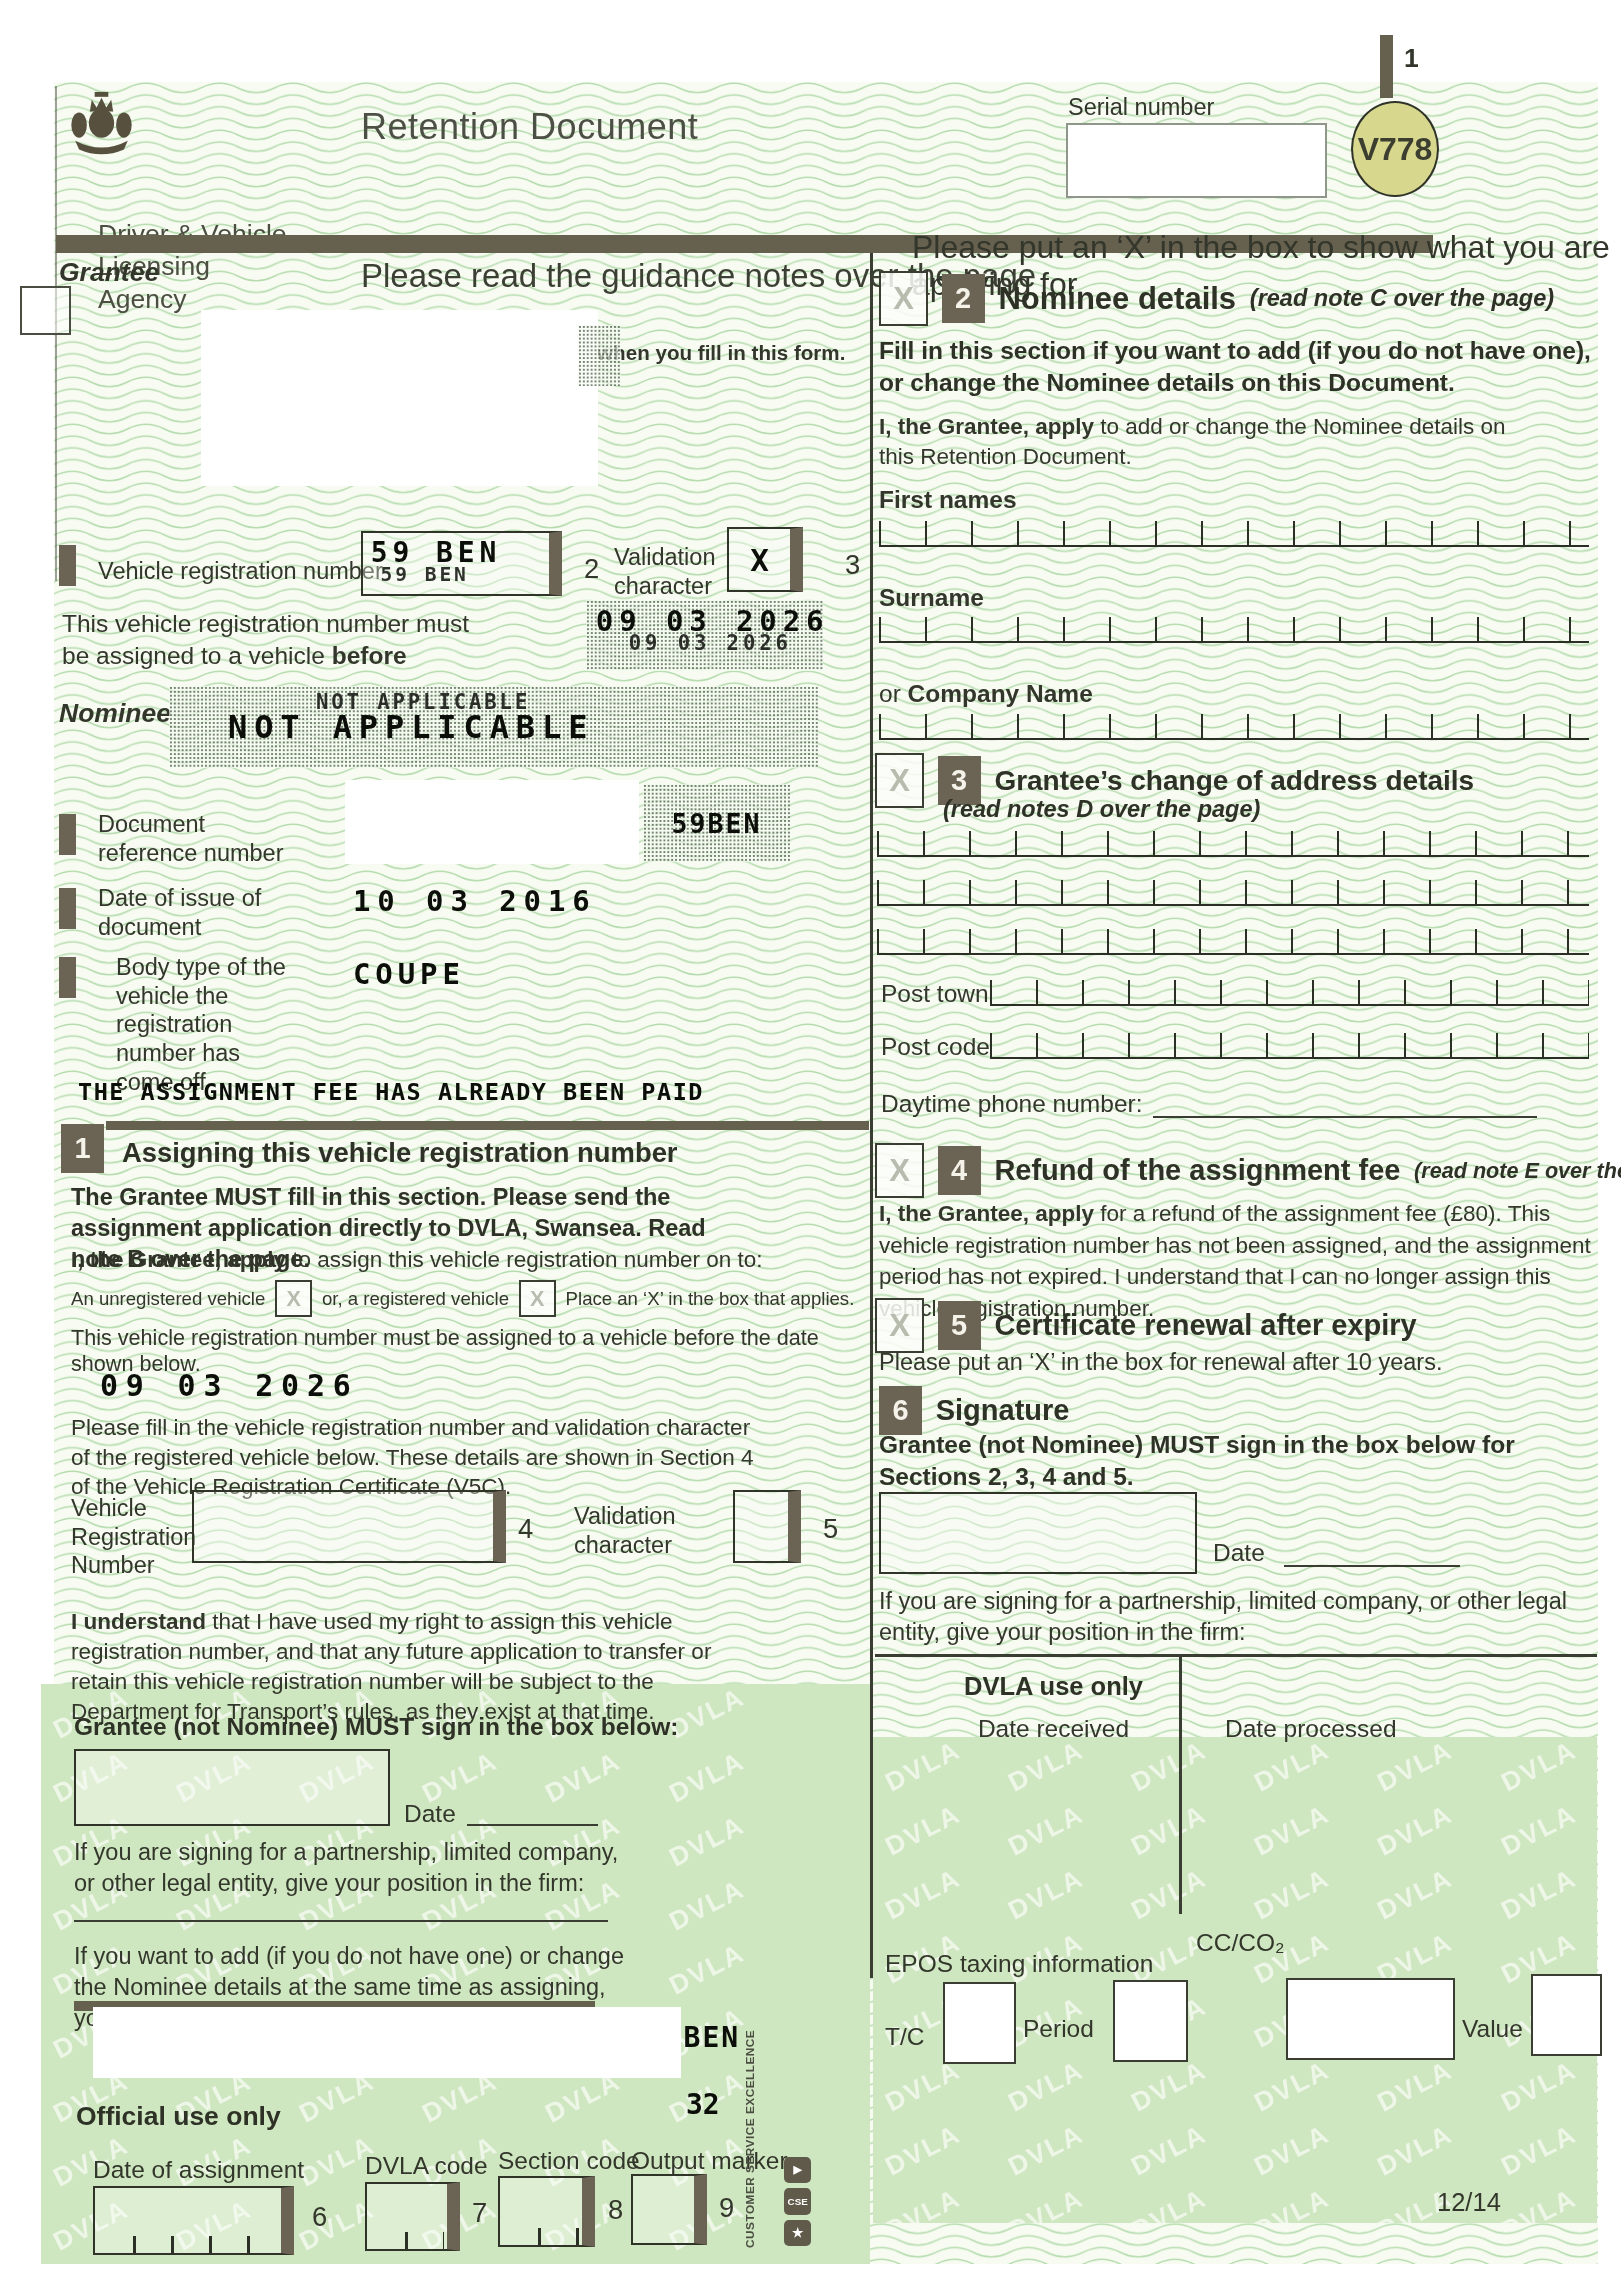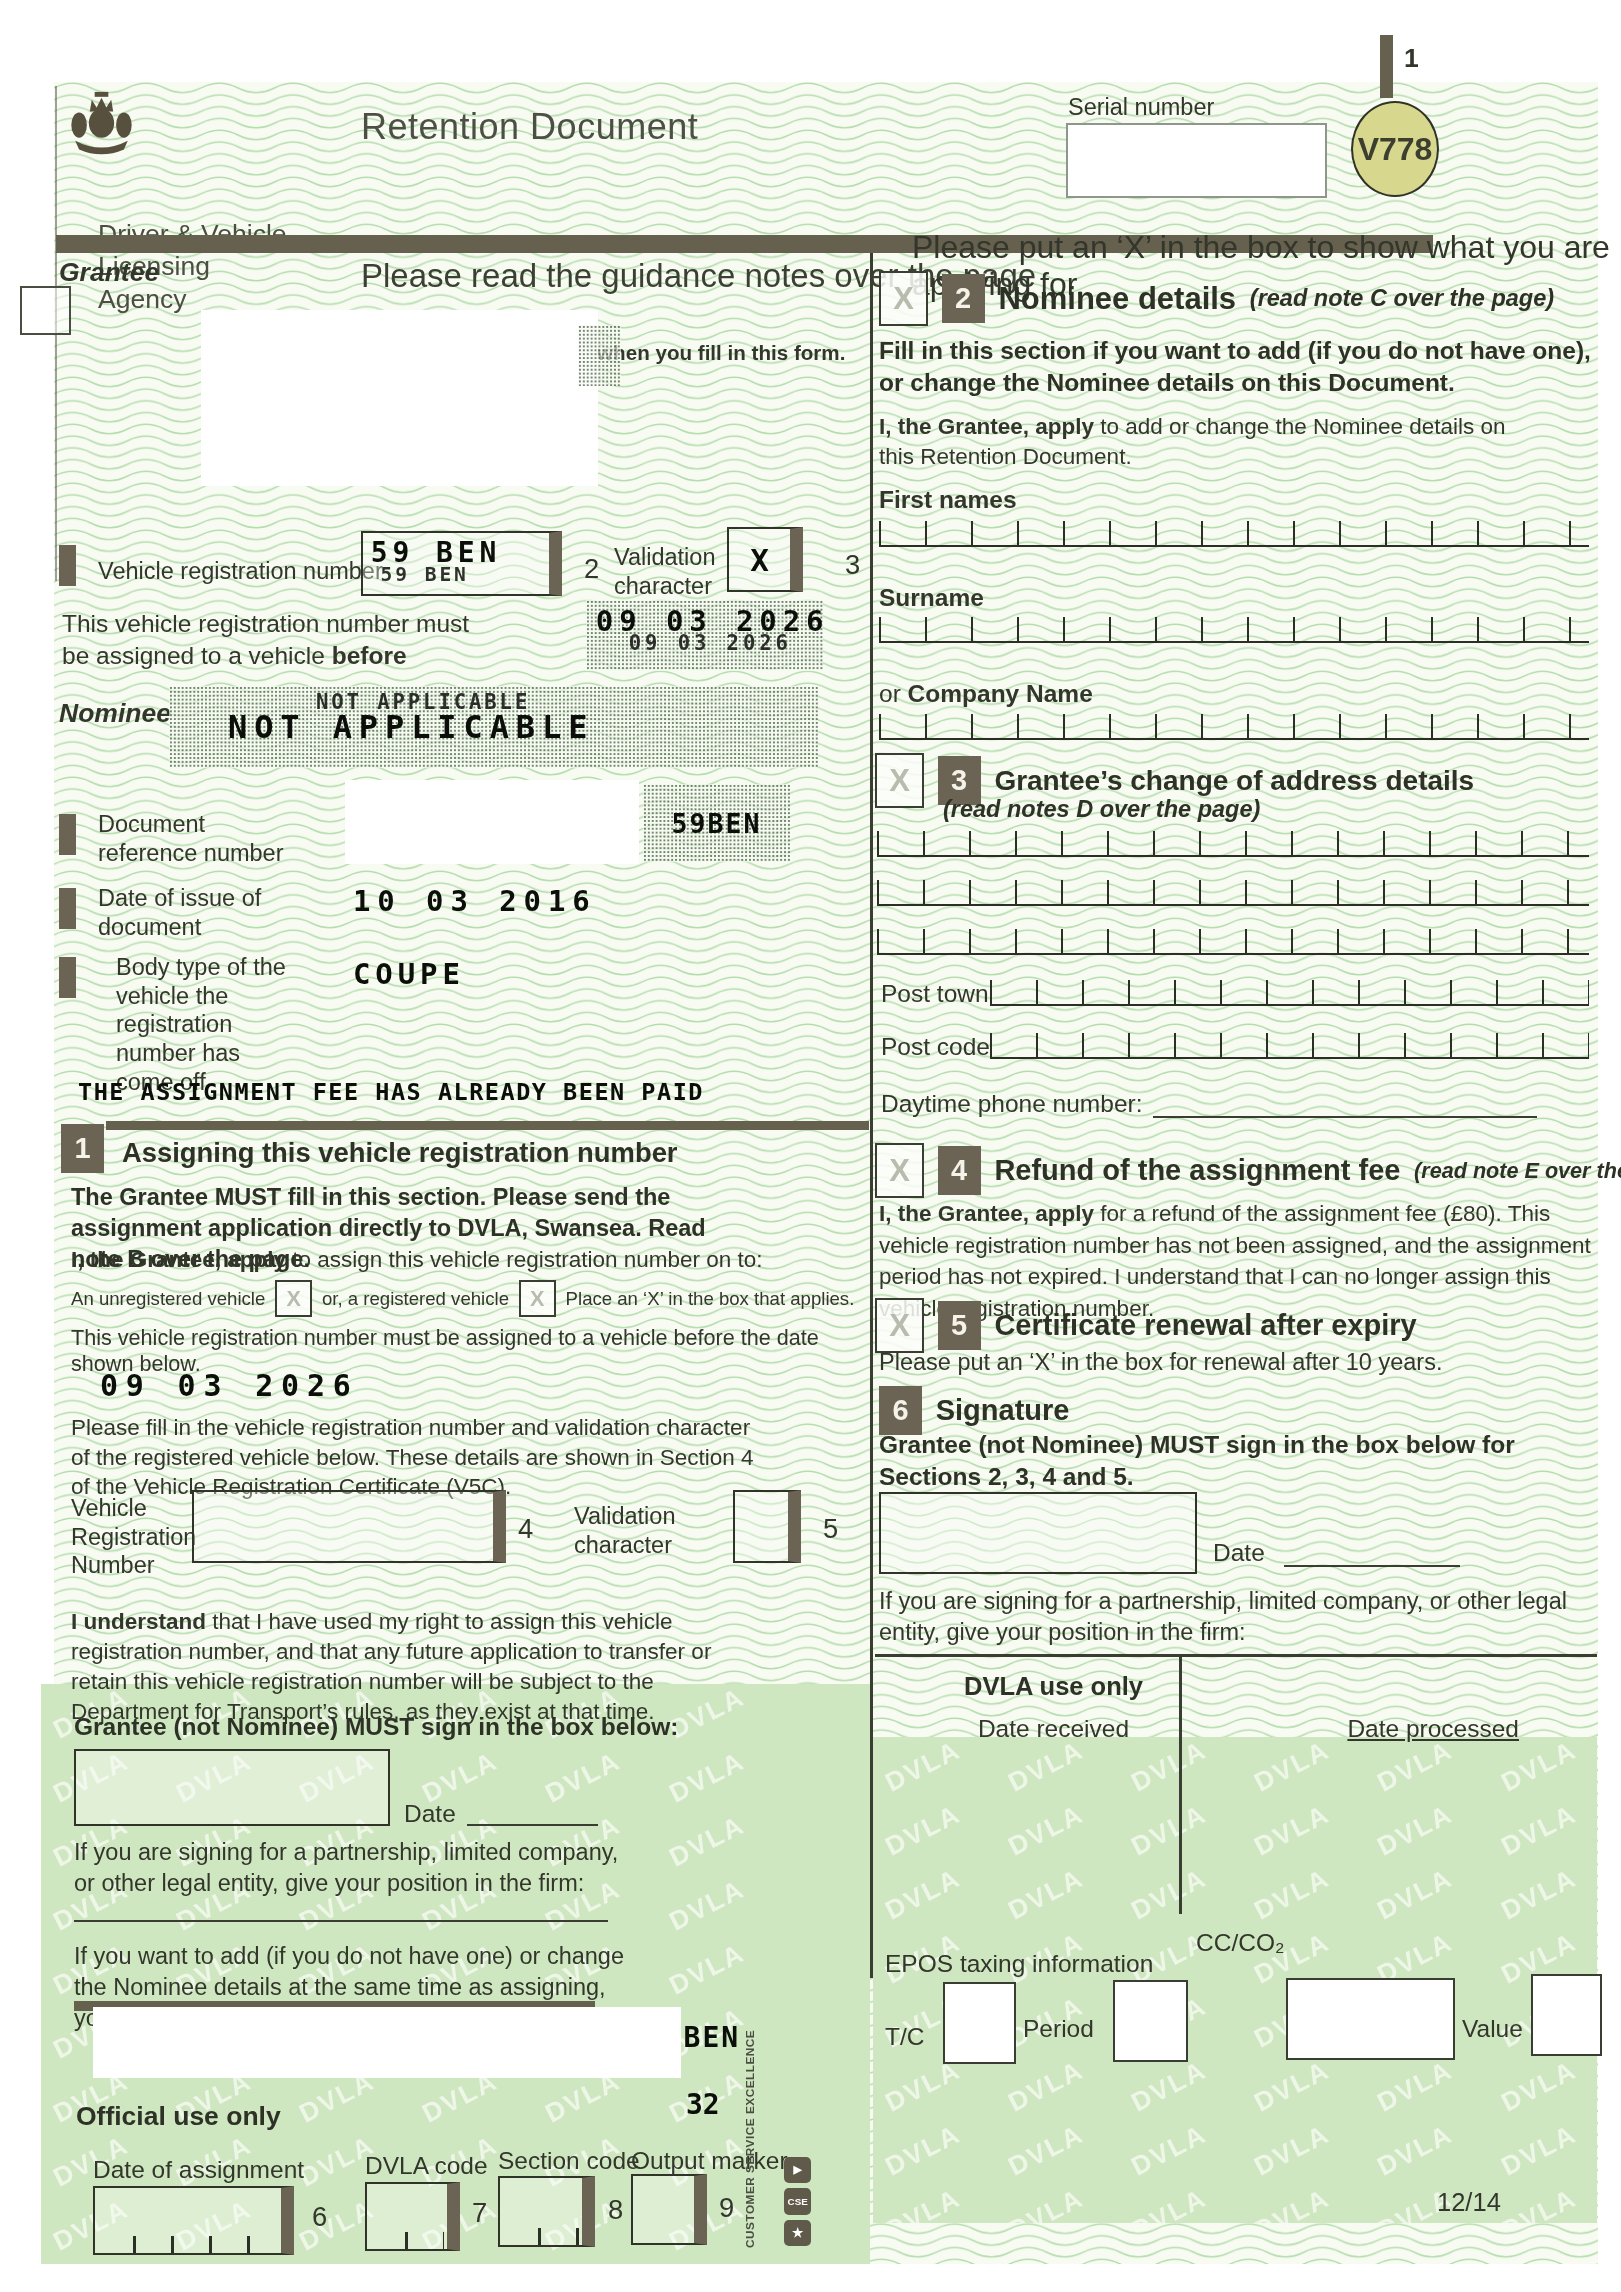--- a/index.html
+++ b/index.html
@@ -423,21 +423,21 @@
   <div class="abs b" style="left:879px;top:1429px;width:686px;font-size:24.5px;line-height:1.32;color:#2e3126;">Grantee (not Nominee) MUST sign in the box below for Sections 2, 3, 4 and 5.</div>
   <div class="plainbox" style="left:879px;top:1492px;width:314px;height:78px;"></div>
   <div class="abs" style="left:1213px;top:1539px;font-size:24.5px;">Date</div>
   <div class="hline" style="left:1284px;top:1539px;width:176px;height:25.5px;"></div>
   <div class="abs" style="left:879px;top:1586px;width:721px;font-size:23.5px;line-height:1.32;">If you are signing for a partnership, limited company, or other legal entity, give your position in the firm:</div>
 
   <div class="hline" style="left:875px;top:1654px;width:722px;border-bottom-width:3.4px;"></div>
   <div class="abs" style="left:1179px;top:1657px;width:2.5px;height:257px;background:#3a3e32;"></div>
   <div class="abs b" style="left:931px;top:1672px;width:245px;text-align:center;font-size:25.5px;color:#2e3126;">DVLA use only</div>
   <div class="abs" style="left:931px;top:1715px;width:245px;text-align:center;font-size:24.5px;">Date received</div>
-  <div class="abs" style="left:1225px;top:1715px;width:294px;text-align:right;font-size:24.5px;text-decoration:underline;">Date processed</div>
+  <div class="abs" style="left:1225px;top:1715px;width:294px;text-align:left;font-size:24.5px;">Date processed</div>
 
   <div class="abs" style="left:885px;top:1950px;font-size:24.5px;">EPOS taxing information</div>
   <div class="abs" style="left:885px;top:2015px;font-size:24.5px;margin-top:8px;">T/C</div>
   <div class="whitebox" style="left:943px;top:1982px;width:69px;height:78px;border-color:#3a3e32;"></div>
   <div class="abs" style="left:1023px;top:2015px;font-size:24.5px;">Period</div>
   <div class="whitebox" style="left:1113px;top:1980px;width:71px;height:78px;border-color:#3a3e32;"></div>
   <div class="abs" style="left:1196px;top:1913px;font-size:24.5px;margin-top:16px;">CC/CO₂</div>
   <div class="whitebox" style="left:1286px;top:1978px;width:165px;height:78px;border-color:#3a3e32;"></div>
   <div class="abs" style="left:1462px;top:2015px;font-size:24.5px;">Value</div>
   <div class="whitebox" style="left:1531px;top:1974px;width:67px;height:78px;border-color:#3a3e32;"></div>

